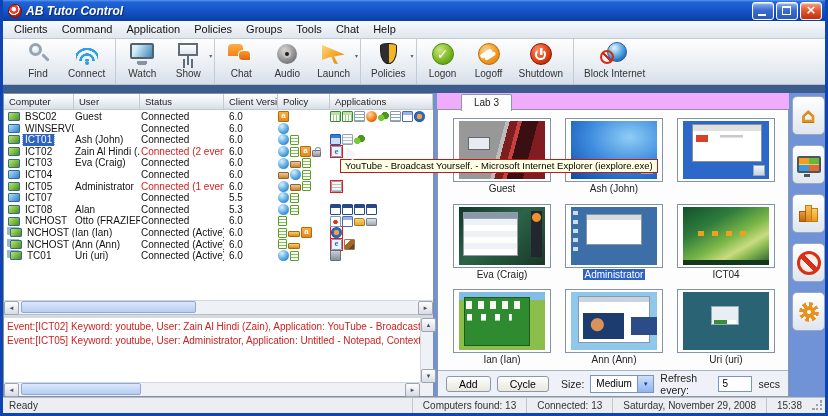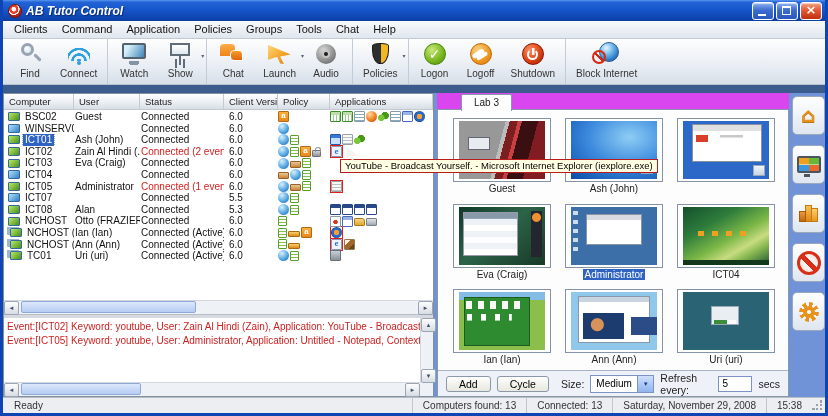--- a/index.html
+++ b/index.html
@@ -15,21 +15,21 @@
   .wbtn{width:20px;height:16px;margin-left:2px;border:1px solid #fff;border-radius:3px;position:relative;
     background:linear-gradient(#8fb2f2,#3c6cd0 45%,#2a58bc);box-shadow:inset 0 1px 1px rgba(255,255,255,.6);}
   .wbtn.min::after{content:"";position:absolute;left:5px;bottom:3px;width:8px;height:2px;background:#fff;}
   .wbtn.max::after{content:"";position:absolute;left:5px;top:3px;width:7px;height:6px;border:1px solid #fff;border-top-width:2px;}
   .wbtn.close{background:linear-gradient(#f2a284,#e25b34 45%,#c03010);}
   .wbtn.close::after{content:"×";position:absolute;left:0;top:-1px;width:100%;text-align:center;color:#fff;font:bold 13px/16px "DejaVu Sans",sans-serif;}
   
   .menubar{height:17px;flex:0 0 17px;background:linear-gradient(#f8fafc,#dfe6ee);border-bottom:1px solid #c2cad4;display:flex;align-items:center;padding-left:4px;}
   .menuitem{font-size:11px;color:#111;padding:0 7px;line-height:17px;}
   
-  .toolbar{height:45px;flex:0 0 45px;background:linear-gradient(#fefefe,#e9eef4 60%,#d7dfe9);border-bottom:1px solid #b8c2ce;display:flex;align-items:stretch;padding-left:4px;}
+  .toolbar{height:45px;flex:0 0 45px;background:linear-gradient(#fefefe,#e9eef4 60%,#d7dfe9);border-bottom:1px solid #b8c2ce;display:flex;align-items:stretch;padding-left:12px;}
   .tgroup{display:flex;}
   .tgroup + .tgroup{border-left:1px solid #c2ccd8;margin-left:3px;padding-left:3px;}
   .tbtn{display:flex;flex-direction:column;align-items:center;justify-content:flex-start;padding:2px 7px 1px;position:relative;border-radius:3px;}
   .tblabel{font-size:10px;color:#333;white-space:nowrap;margin-top:1px;}
   .ddmark{display:none;position:absolute;right:-1px;top:13px;font-size:6px;color:#5a6675;}
   .ddmark.has-dd{display:block;}
   .tbicon{width:32px;height:26px;position:relative;display:block;}
   .tbicon::before,.tbicon::after{content:"";position:absolute;box-sizing:border-box;}
   .magnifier-icon::before{left:7px;top:2px;width:13px;height:13px;border:3px solid #98a4b2;border-radius:50%;background:radial-gradient(circle at 35% 30%,#ffffff,#cfe0ec);}
   .magnifier-icon::after{left:19px;top:15px;width:9px;height:3px;background:#98a4b2;border-radius:2px;transform:rotate(45deg);}
@@ -130,21 +130,21 @@
   .splitter{height:3px;flex:0 0 3px;background:#d6dae0;border-top:1px solid #b8bec6;}
   .eventwrap{height:78px;flex:0 0 78px;position:relative;background:#fff;}
   .evlines{position:absolute;left:0;top:1px;right:13px;bottom:13px;overflow:hidden;}
   .evline{font-size:10px;color:#cc2222;line-height:13px;white-space:nowrap;padding:1px 3px 0;}
   .sb-v{position:absolute;top:0;bottom:13px;right:0;width:13px;background:#eef1f5;border-left:1px solid #d4d8de;display:flex;flex-direction:column;box-sizing:border-box;}
   .sb-trackv{flex:1;}
   .eventwrap .sb-h{right:13px;}
   .sb-corner{position:absolute;right:0;bottom:0;width:13px;height:13px;background:#eef1f5;}
   .eventwrap .sb-thumb{width:120px;}
   
-  .rightpanel{width:352px;flex:0 0 352px;position:relative;background:#d946ef;text-decoration:underline;}
+  .rightpanel{width:352px;flex:0 0 352px;position:relative;background:#f0abfc;text-decoration:underline;}
   .tab{position:absolute;top:1px;left:24px;height:16px;background:#fdfdfe;border:1px solid #8898a8;border-bottom:none;border-radius:2px 2px 0 0;
     padding:0 12px;font-size:10px;line-height:16px;color:#222;z-index:2;}
   .rbox{position:absolute;left:0;right:0;top:16px;bottom:0;background:#fdfdfe;border:1px solid #8898a8;box-sizing:border-box;}
   .thumbgrid{position:absolute;left:0;right:0;top:0;bottom:26px;display:grid;grid-template-columns:repeat(3,104px);column-gap:8px;row-gap:5px;
     padding:8px 0 0 14px;overflow:hidden;}
   .thumb{width:100px;}
   .timg{border:1px solid #8494a6;background:#fff;padding:2px 5px;width:86px;margin:0 auto;}
   .tscreen{width:86px;height:58px;position:relative;overflow:hidden;}
   .tscreen::before,.tscreen::after{content:"";position:absolute;box-sizing:border-box;}
   .tlabel{height:14px;line-height:14px;text-align:center;font-size:10px;color:#222;overflow:hidden;white-space:nowrap;}
@@ -199,21 +199,21 @@
   .chart-icon{width:5px;height:15px;background:linear-gradient(#f8c050,#e08818);border:1px solid #c87810;}
   .chart-icon::before{content:"";position:absolute;left:-7px;bottom:-1px;width:5px;height:9px;background:linear-gradient(#e8963c,#c06a10);border:1px solid #a85c08;}
   .chart-icon::after{content:"";position:absolute;right:-7px;bottom:-1px;width:5px;height:12px;background:linear-gradient(#fcd068,#e89820);border:1px solid #c87810;}
   .block-icon{width:18px;height:18px;border:3px solid #d83018;border-radius:50%;box-sizing:content-box;
     background:linear-gradient(45deg,transparent 40%,#d83018 40% 60%,transparent 60%),radial-gradient(#ffffff,#f0dcd4);}
   .gear-icon{width:20px;height:20px;border-radius:50%;background:repeating-conic-gradient(#e8921e 0 26deg,rgba(0,0,0,0) 26deg 45deg);}
   .gear-icon::before{content:"";position:absolute;left:4px;top:4px;width:12px;height:12px;border-radius:50%;background:#e8921e;}
   .gear-icon::after{content:"";position:absolute;left:8px;top:8px;width:4px;height:4px;border-radius:50%;background:#fff;}
   
   .statusbar{height:15px;flex:0 0 15px;background:#eceef2;border-top:1px solid #b8bec6;display:flex;align-items:center;font-size:10px;color:#333;}
-  .ready{padding-left:11px;}
+  .ready{padding-left:6px;}
   .segs{display:flex;height:100%;}
   .seg{border-left:1px solid #c0c6ce;padding:0 10px;line-height:15px;white-space:nowrap;}
   .grip{width:12px;height:12px;margin-right:1px;background:
     radial-gradient(circle at 9px 9px,#98a0aa 0 1.2px,transparent 1.5px),
     radial-gradient(circle at 9px 5px,#98a0aa 0 1.2px,transparent 1.5px),
     radial-gradient(circle at 5px 9px,#98a0aa 0 1.2px,transparent 1.5px),
     radial-gradient(circle at 9px 1.5px,#98a0aa 0 1.2px,transparent 1.5px),
     radial-gradient(circle at 1.5px 9px,#98a0aa 0 1.2px,transparent 1.5px),
     radial-gradient(circle at 5px 5px,#98a0aa 0 1.2px,transparent 1.5px);}
   
@@ -283,29 +283,29 @@
 
       <div class="tgroup">
 
           <div class="tbtn">
             <span class="tbicon chat-icon"></span>
 
             <span class="tblabel">Chat</span>
           </div>
 
           <div class="tbtn">
+            <span class="tbicon audio-icon"></span>
+
+            <span class="tblabel">Audio</span>
+          </div>
+
+          <div class="tbtn">
             <span class="tbicon launch-icon"></span>
             <span class="ddmark has-dd">▾</span>
             <span class="tblabel">Launch</span>
-          </div>
-
-          <div class="tbtn">
-            <span class="tbicon audio-icon"></span>
-
-            <span class="tblabel">Audio</span>
           </div>
         </div>
 
       <div class="tgroup">
 
           <div class="tbtn">
             <span class="tbicon shield-icon"></span>
             <span class="ddmark has-dd">▾</span>
             <span class="tblabel">Policies</span>
           </div>

